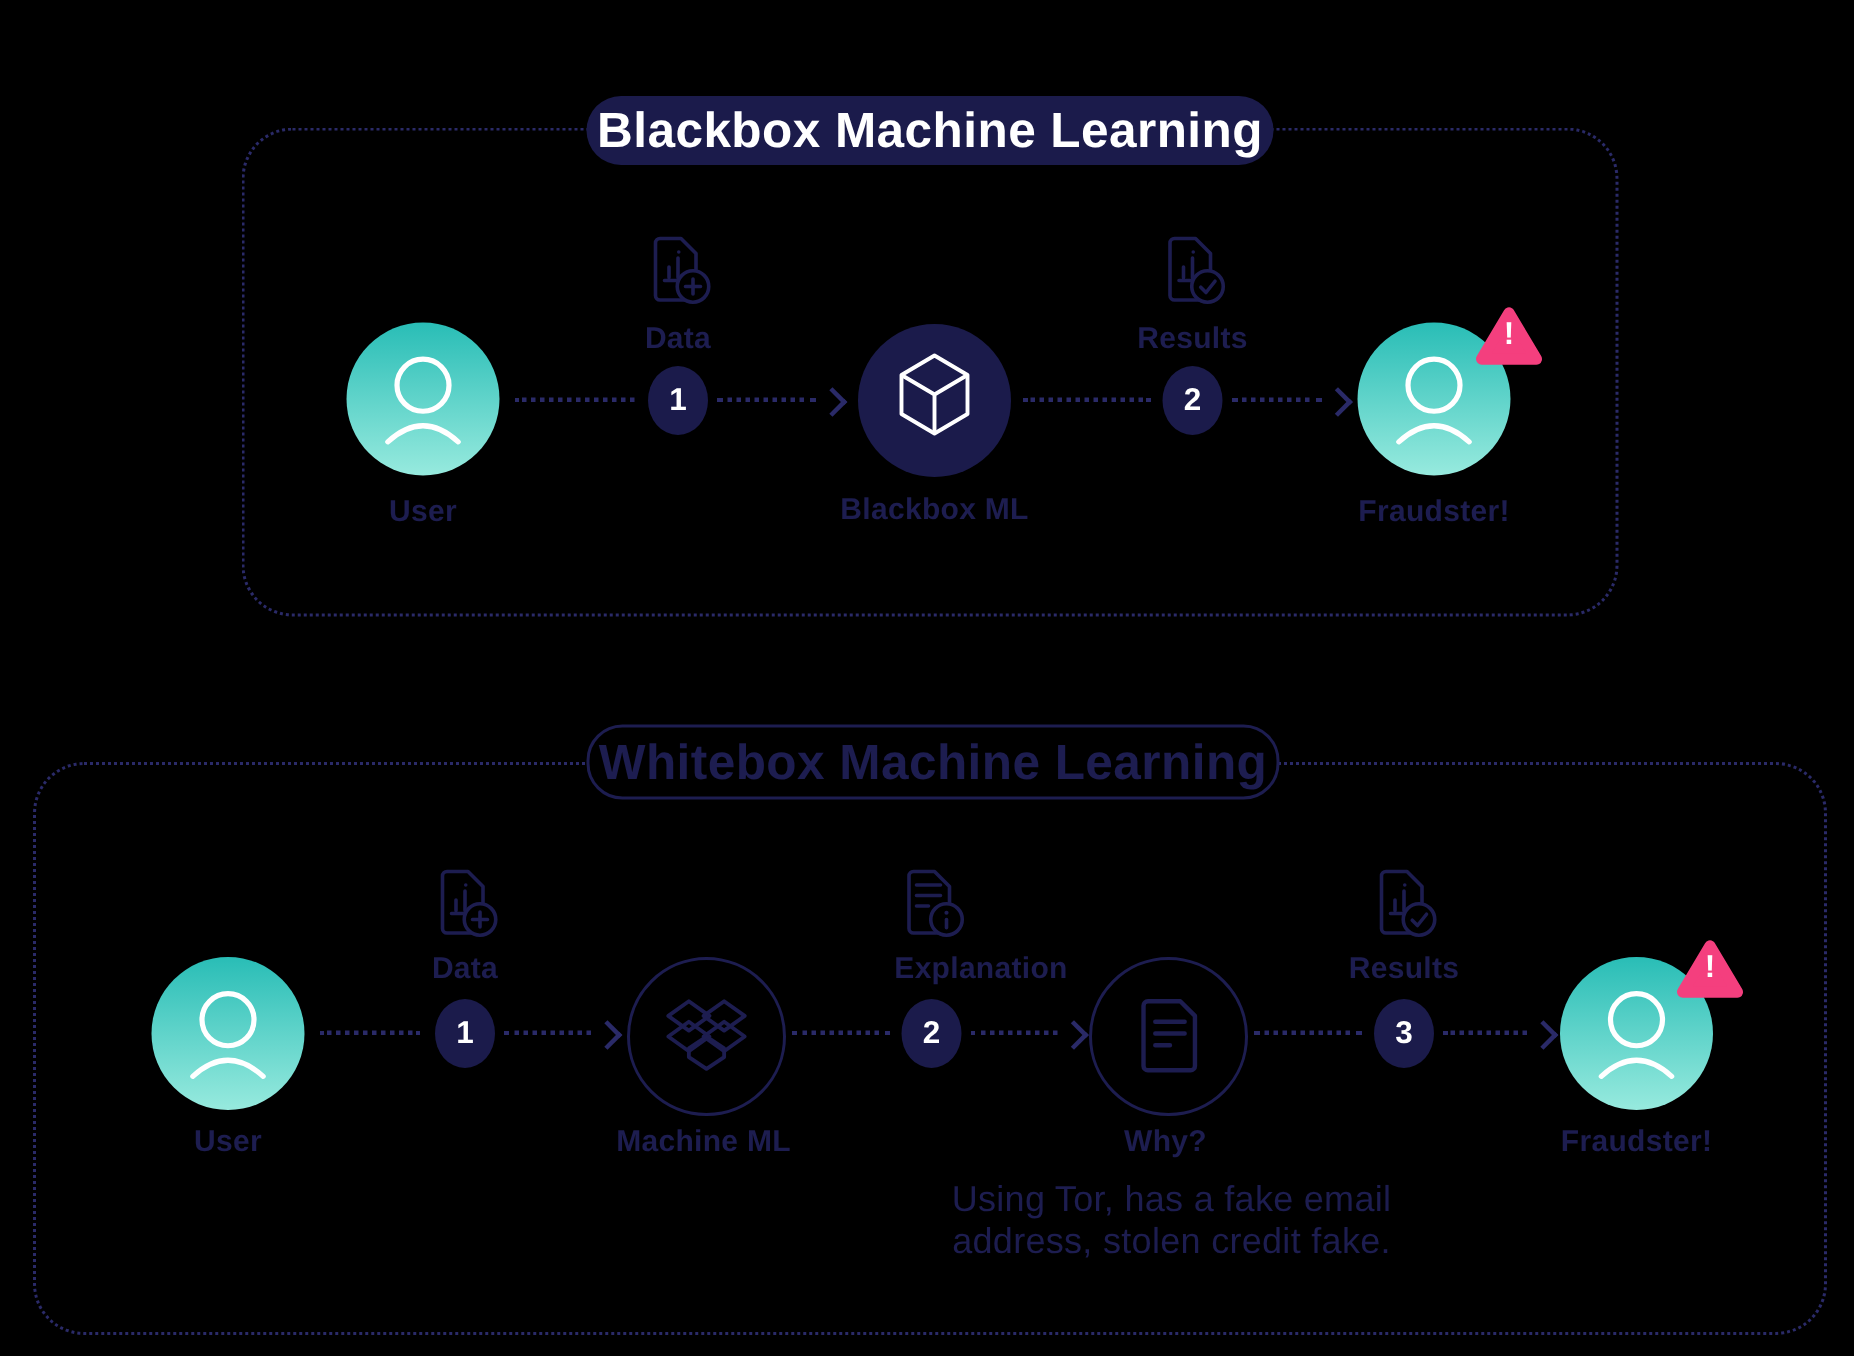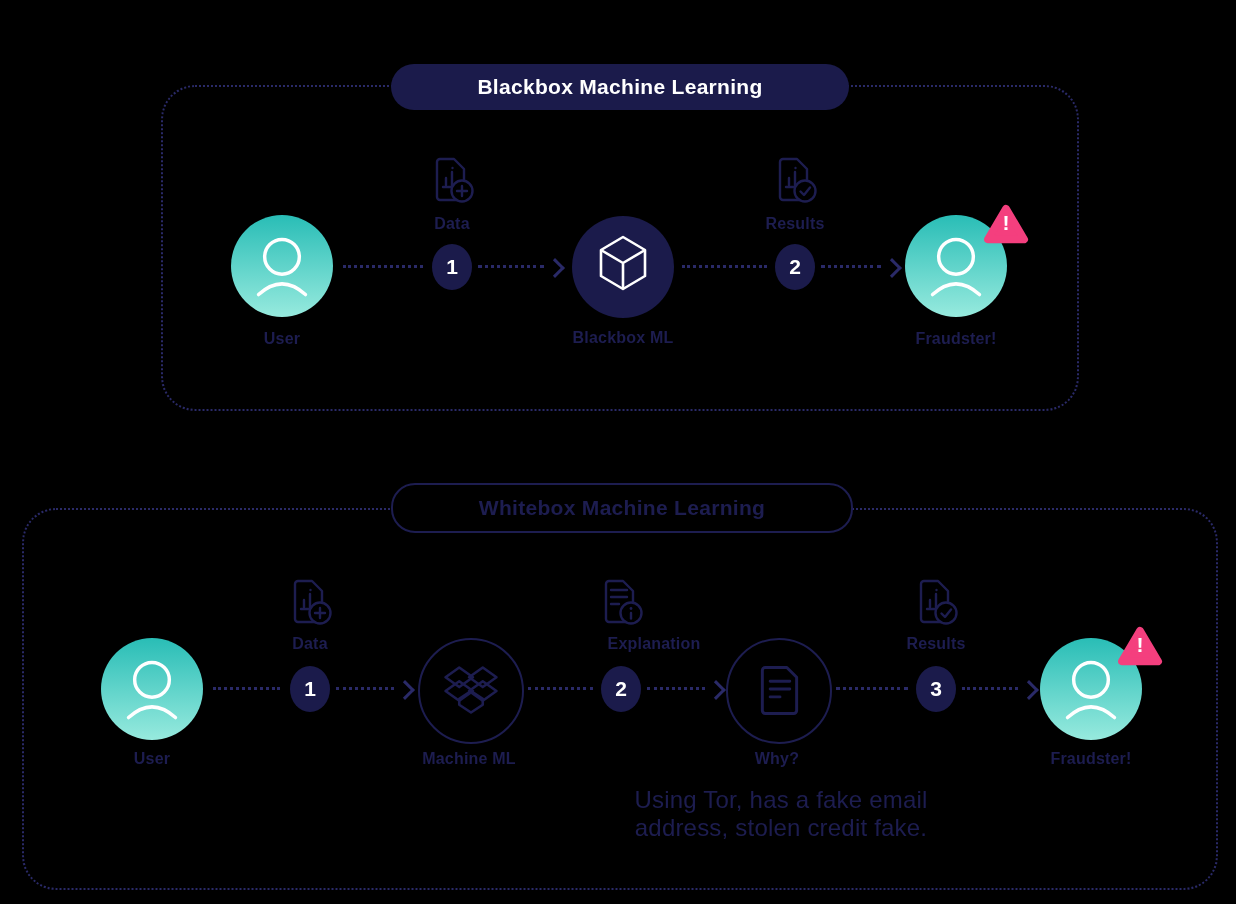--- a/index.html
+++ b/index.html
@@ -10,36 +10,36 @@
     --pink:#f43f7e;
     --teal1:#29bdb6;
     --teal2:#97eade;
   }
   html,body{margin:0;padding:0;background:var(--bg);}
   body{font-family:"Liberation Sans", sans-serif;}
   #stage{position:relative;width:1236px;height:904px;background:var(--bg);overflow:hidden;}
 
   .panel{position:absolute;border:2px dotted var(--line);border-radius:34px;}
   .pill{position:absolute;width:458px;height:46px;border-radius:24px;display:flex;align-items:center;justify-content:center;
-        font-size:21px;font-weight:700;letter-spacing:.3px;z-index:3;}
+        font-size:33px;font-weight:700;letter-spacing:.3px;z-index:3;}
   .pill.filled{background:var(--navy);color:#ffffff;}
   .pill.outlined{background:var(--bg);border:2px solid var(--text);color:var(--text);}
 
   .avatar{position:absolute;width:102px;height:102px;border-radius:50%;
           background:linear-gradient(180deg,var(--teal1) 0%,var(--teal2) 100%);
           display:flex;align-items:center;justify-content:center;z-index:2;}
   .node{position:absolute;width:102px;height:102px;border-radius:50%;
         display:flex;align-items:center;justify-content:center;z-index:2;}
   .node.filled{background:var(--navy);}
   .node.outlined{background:var(--bg);border:2px solid var(--text);}
 
   .step{position:absolute;width:40px;height:46px;border-radius:50%;background:var(--navy);
         color:#ffffff;font-size:21px;font-weight:700;display:flex;align-items:center;justify-content:center;z-index:2;}
 
-  .lbl{position:absolute;transform:translateX(-50%);color:var(--text);font-size:16px;font-weight:700;
+  .lbl{position:absolute;transform:translateX(-50%);color:var(--text);font-size:20px;font-weight:700;
        white-space:nowrap;letter-spacing:.2px;z-index:2;}
   .desc{position:absolute;transform:translateX(-50%);color:var(--text);font-size:24px;font-weight:500;
         white-space:nowrap;letter-spacing:.2px;z-index:2;}
 
   .dots{position:absolute;height:0;border-top:3px dotted var(--line);z-index:1;}
   .chev{position:absolute;width:11px;height:11px;border-top:3px solid var(--line);border-right:3px solid var(--line);
         transform:rotate(45deg);z-index:1;}
 
   .icon{position:absolute;z-index:2;color:var(--text);}
   .warn{position:absolute;width:46px;height:44px;z-index:4;}

